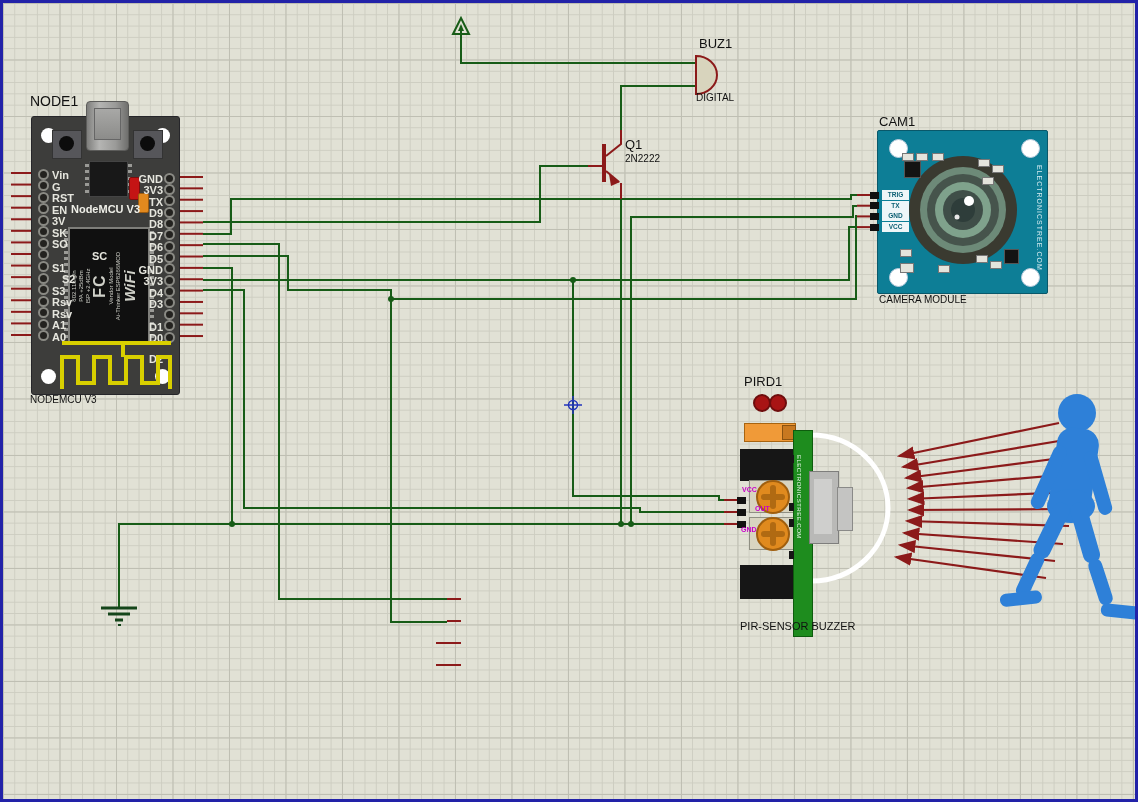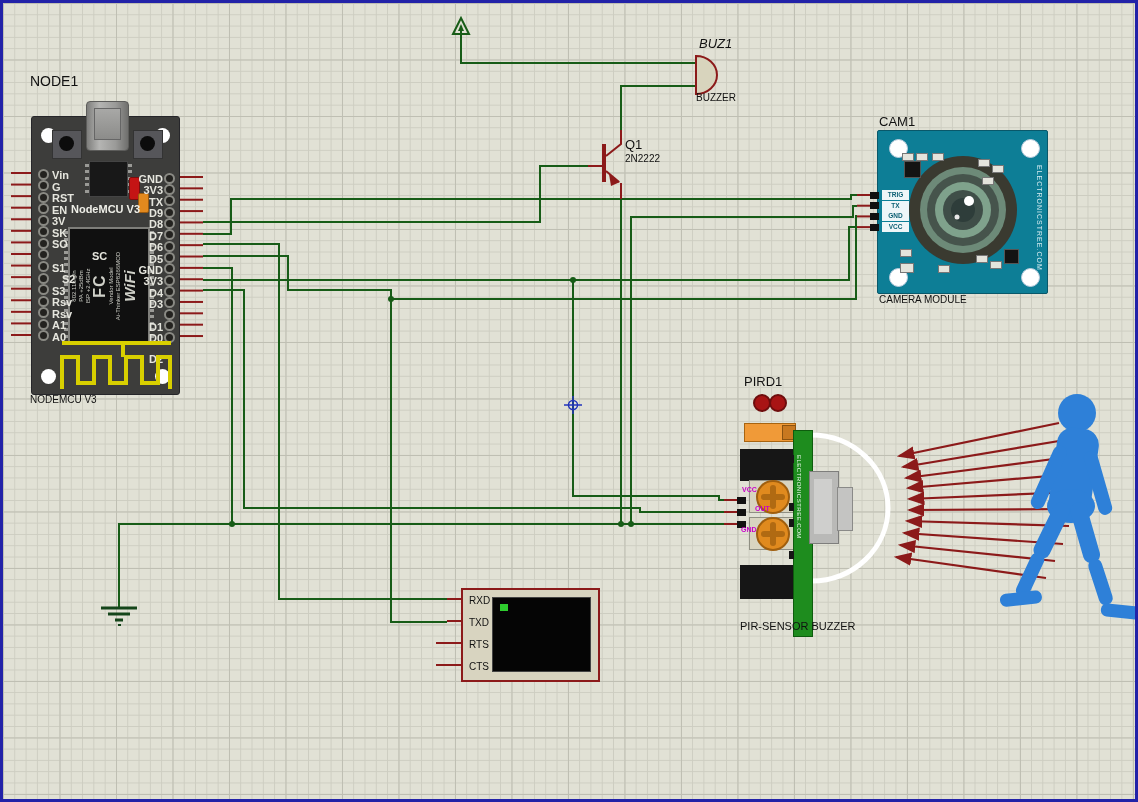--- a/index.html
+++ b/index.html
@@ -288,33 +288,33 @@
         <div class="npin" style="right: 16px; top: 180.96px; text-align: right;">D3</div>
         <div class="pinhole" style="right: 4px; top: 180.46px;"></div>
         <div class="npin" style="right: 16px; top: 192.32px; text-align: right; margin-top: 44px;">D2</div>
         <div class="pinhole" style="right: 4px; top: 191.82px;"></div>
         <div class="npin" style="right: 16px; top: 203.68px; text-align: right;">D1</div>
         <div class="pinhole" style="right: 4px; top: 203.18px;"></div>
         <div class="npin" style="right: 16px; top: 215.04px; text-align: right;">D0</div>
         <div class="pinhole" style="right: 4px; top: 214.54px;"></div>
       </div>
   </div>
-  <div class="lbl ref" style="left:27px;top:70px;">NODE1</div>
+  <div class="lbl ref" style="left:27px;top:90px;">NODE1</div>
   <div class="lbl cap" style="left:27px;top:391px;">NODEMCU V3</div>
 
   <svg class="layer" style="pointer-events:none;">
     <g stroke="#d8cf00" stroke-width="4" fill="none">
       <path d="M 59,340 H 168"></path>
       <path d="M 120,340 V 354"></path>
       <path d="M 59,386 V 354 H 75 V 380 H 91 V 354 H 107 V 380 H 123 V 354 H 139 V 380 H 155 V 354 H 167 V 386"></path>
     </g>
   </svg>
 
-  <div class="lbl" style="left:696px;top:33px;font-size:13px;font-style:italic;">BUZ1</div>
-  <div class="lbl cap" style="left:693px;top:89px;">BUZZER</div>
+  <div class="lbl" style="left:696px;top:33px;font-size:13px;">BUZ1</div>
+  <div class="lbl cap" style="left:693px;top:89px;">DIGITAL</div>
 
   <div class="lbl" style="left:622px;top:134px;font-size:13px;">Q1</div>
   <div class="lbl cap" style="left:622px;top:150px;">2N2222</div>
 
   <div class="camboard">
     <div class="camhole" style="left:11px;top:8px;"></div>
     <div class="camhole" style="left:143px;top:8px;"></div>
     <div class="camhole" style="left:11px;top:137px;"></div>
     <div class="camhole" style="left:143px;top:137px;"></div>
     <svg width="169" height="162">
@@ -378,25 +378,14 @@
   <div class="lbl" style="left:737px;top:617px;font-size:11px;">PIR-SENSOR BUZZER</div>
   <div id="pir-pins">
       <div class="pirpin" style="left: 734px; top: 493.5px; position: absolute;"></div>
       <div class="pirpinlbl" style="left: 739px; top: 483px; position: absolute;">VCC</div>
       <div class="pirpin" style="left: 734px; top: 505.5px; position: absolute;"></div>
       <div class="pirpinlbl" style="left: 752px; top: 502px; position: absolute;">OUT</div>
       <div class="pirpin" style="left: 734px; top: 517.5px; position: absolute;"></div>
       <div class="pirpinlbl" style="left: 738px; top: 523px; position: absolute;">GND</div>
     </div>
 
-  <div class="term">
-    <div class="termscreen">
-      <div class="cursor"></div>
-    </div>
-    <div id="terminal-pins">
-        <div class="termpin" style="top: 5px; position: absolute;">RXD</div>
-        <div class="termpin" style="top: 27px; position: absolute;">TXD</div>
-        <div class="termpin" style="top: 49px; position: absolute;">RTS</div>
-        <div class="termpin" style="top: 71px; position: absolute;">CTS</div>
-      </div>
-  </div>
 
 </div>
 
 </body></html>

